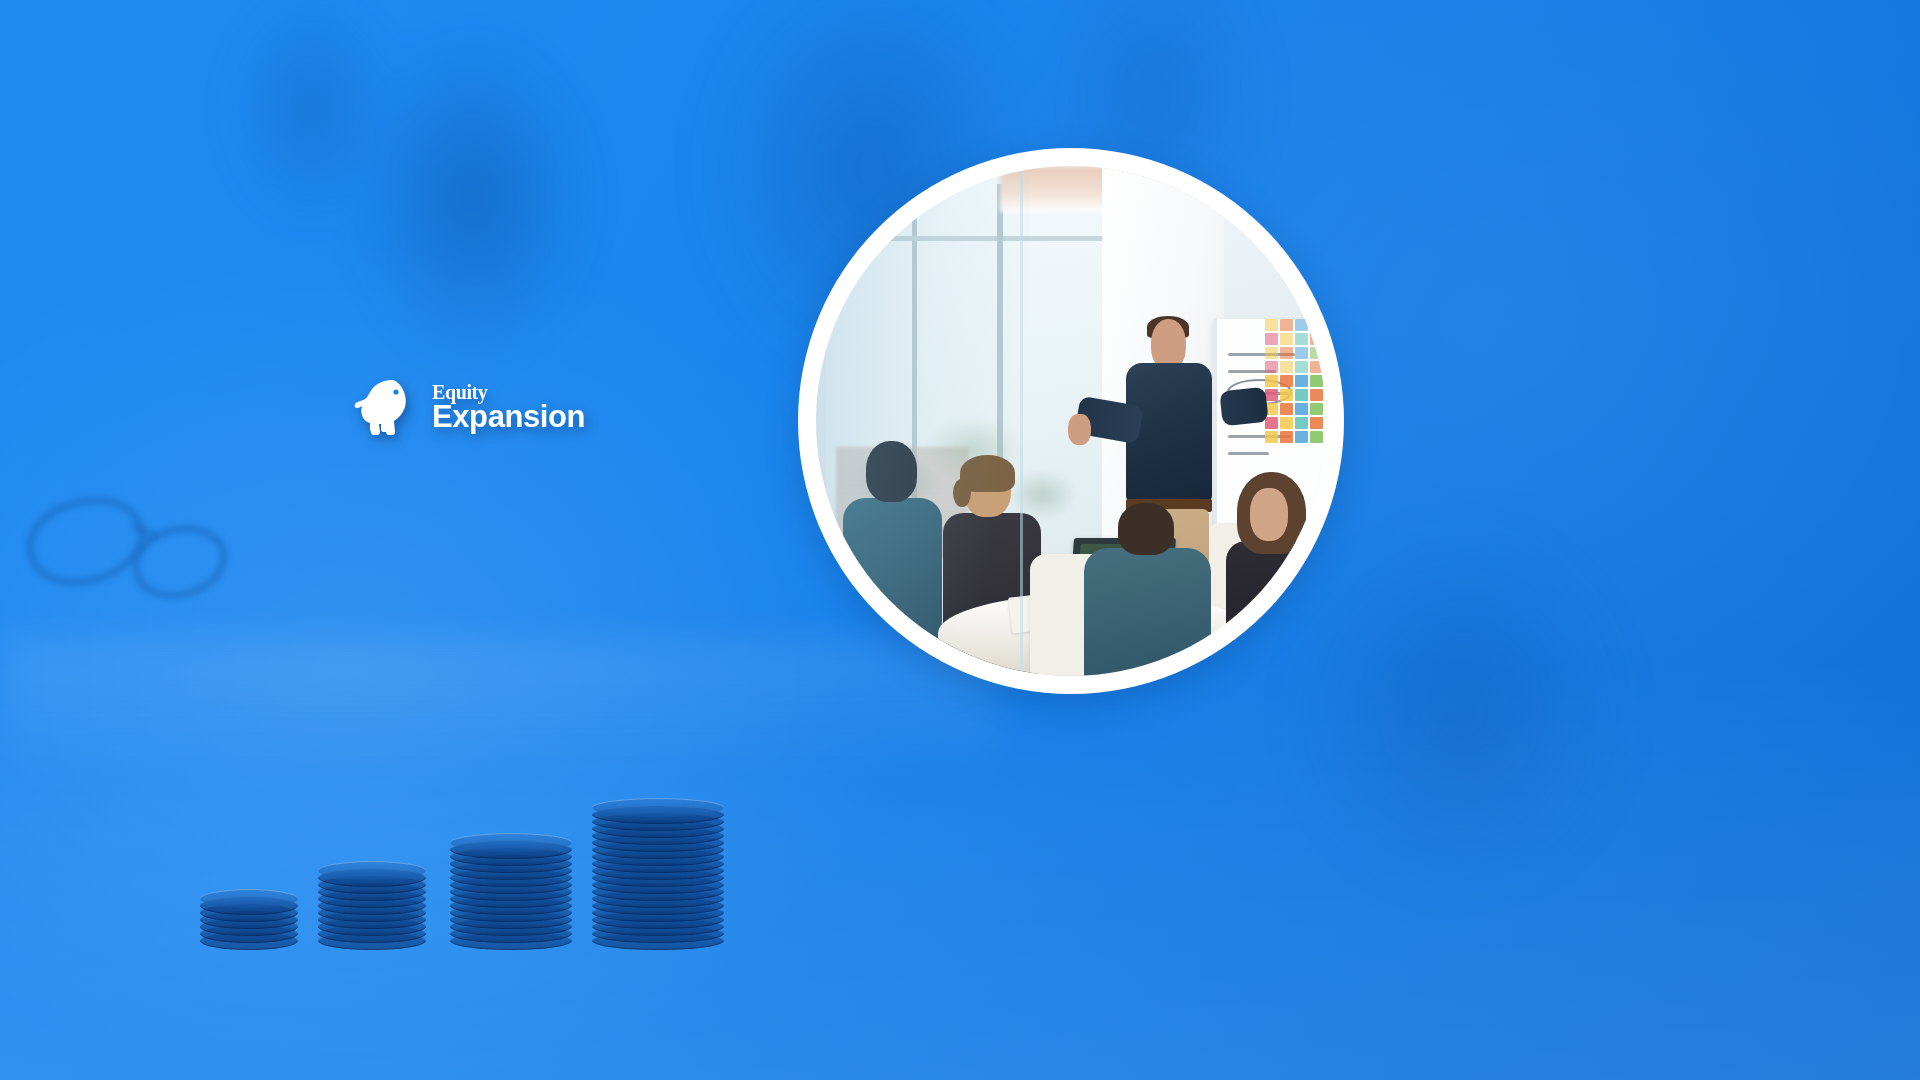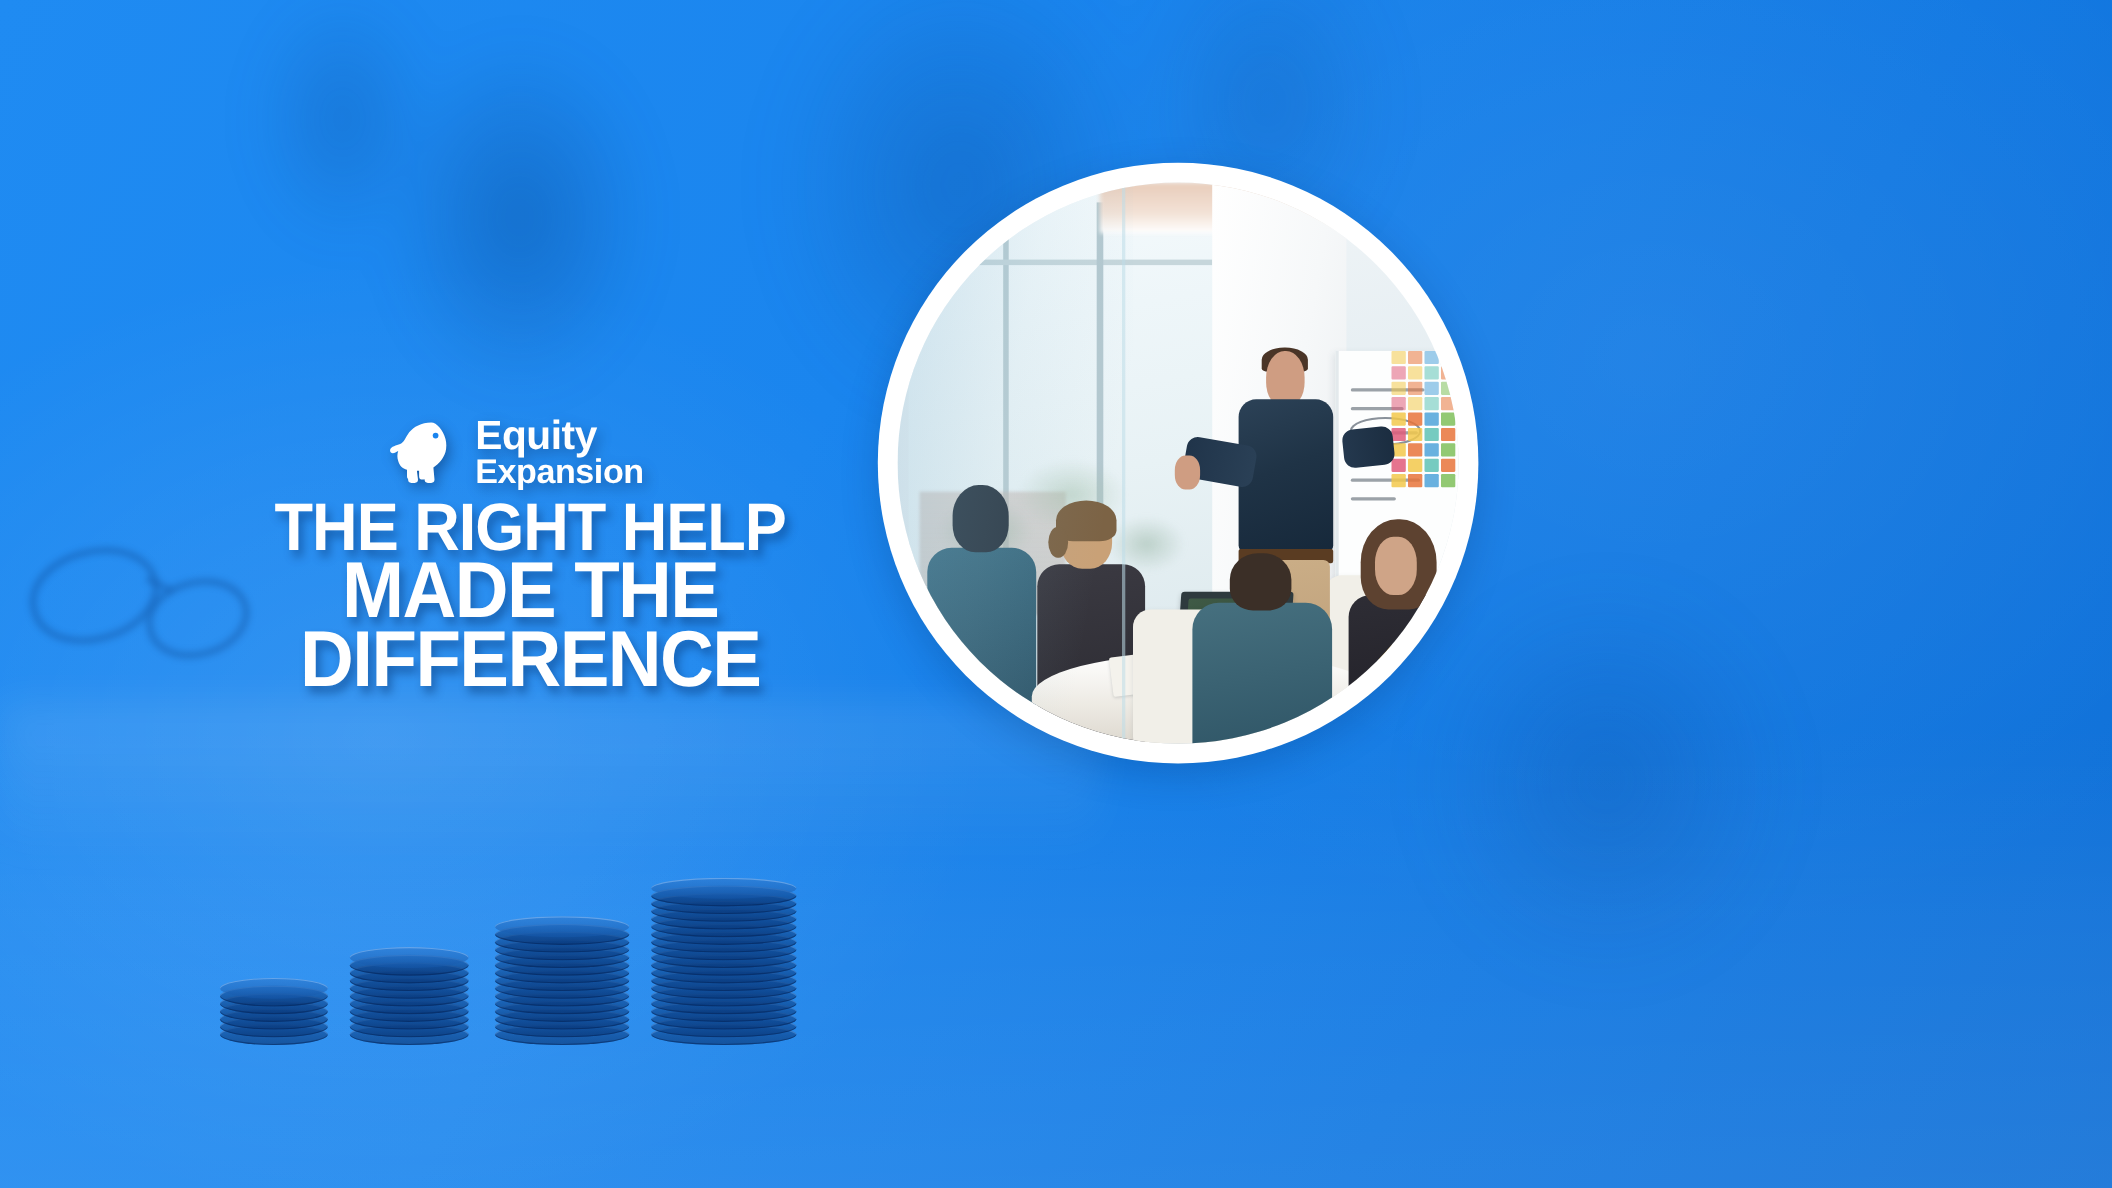--- a/index.html
+++ b/index.html
@@ -94,21 +94,21 @@
   
   .logo-lockup {
     position:absolute; left:352px; top:378px;
     display:flex; align-items:center; gap:12px;
     filter:drop-shadow(3px 5px 6px rgba(4,40,92,.45));
   }
   .logo-mark { width:68px; height:58px; flex:0 0 auto; }
   .logo-words {
     color:#ffffff; font-weight:700; line-height:.96; letter-spacing:-.4px;
   }
-  .logo-words .l1 { font-size:37px; display:block; }
+  .logo-words .l1 { font-size:20px; display:block;font-family:Liberation Serif, serif; }
   .logo-words .l2 { font-size:31px; display:block; }
 
   
   .headline {
     position:absolute; left:222px; top:452px; width:520px;
     color:#ffffff;
     font-weight:800;
     font-stretch:condensed;
     text-transform:uppercase;
     letter-spacing:-.5px;
@@ -424,25 +424,20 @@
         <path fill="#ffffff" d="M40 2c-9 0-16 4-20 9-3 4-4 8-7 10-3 2-8 2-10 5-1 2 0 4 2 4 2 0 3-1 5-2-1 3-1 6 0 9 1 4 4 7 8 8l1 9c0 2 1 3 3 3h3c2 0 3-1 3-3l-1-8c2 0 4 0 6-1l1 9c0 2 1 3 3 3h3c2 0 3-1 3-3l-1-11c5-3 9-8 11-14 1-4 1-8 0-12-2-8-8-15-13-15z"></path>
         <path fill="#ffffff" d="M27 34c-5 0-9 4-9 9v8c0 2 1 3 3 3h2c1 0 2-1 2-3v-7h4v7c0 2 1 3 2 3h2c2 0 3-1 3-3v-8c0-5-4-9-9-9z"></path>
         <circle fill="#1a84ee" cx="44" cy="14" r="2.6"></circle>
       </svg>
       <span class="logo-words">
         <span class="l1">Equity</span>
         <span class="l2">Expansion</span>
       </span>
     </div>
 
-    <div class="headline">
-      <span class="ln ln1">THE RIGHT HELP</span>
-      <span class="ln ln2">MADE THE</span>
-      <span class="ln ln3">DIFFERENCE</span>
-    </div>
   </div>
 
   <div class="photo-circle">
     <div class="photo-inner">
 
       <div class="sc win">
         <span class="m1"></span>
           <span class="m2"></span>
           <span class="m3"></span>
       </div>

